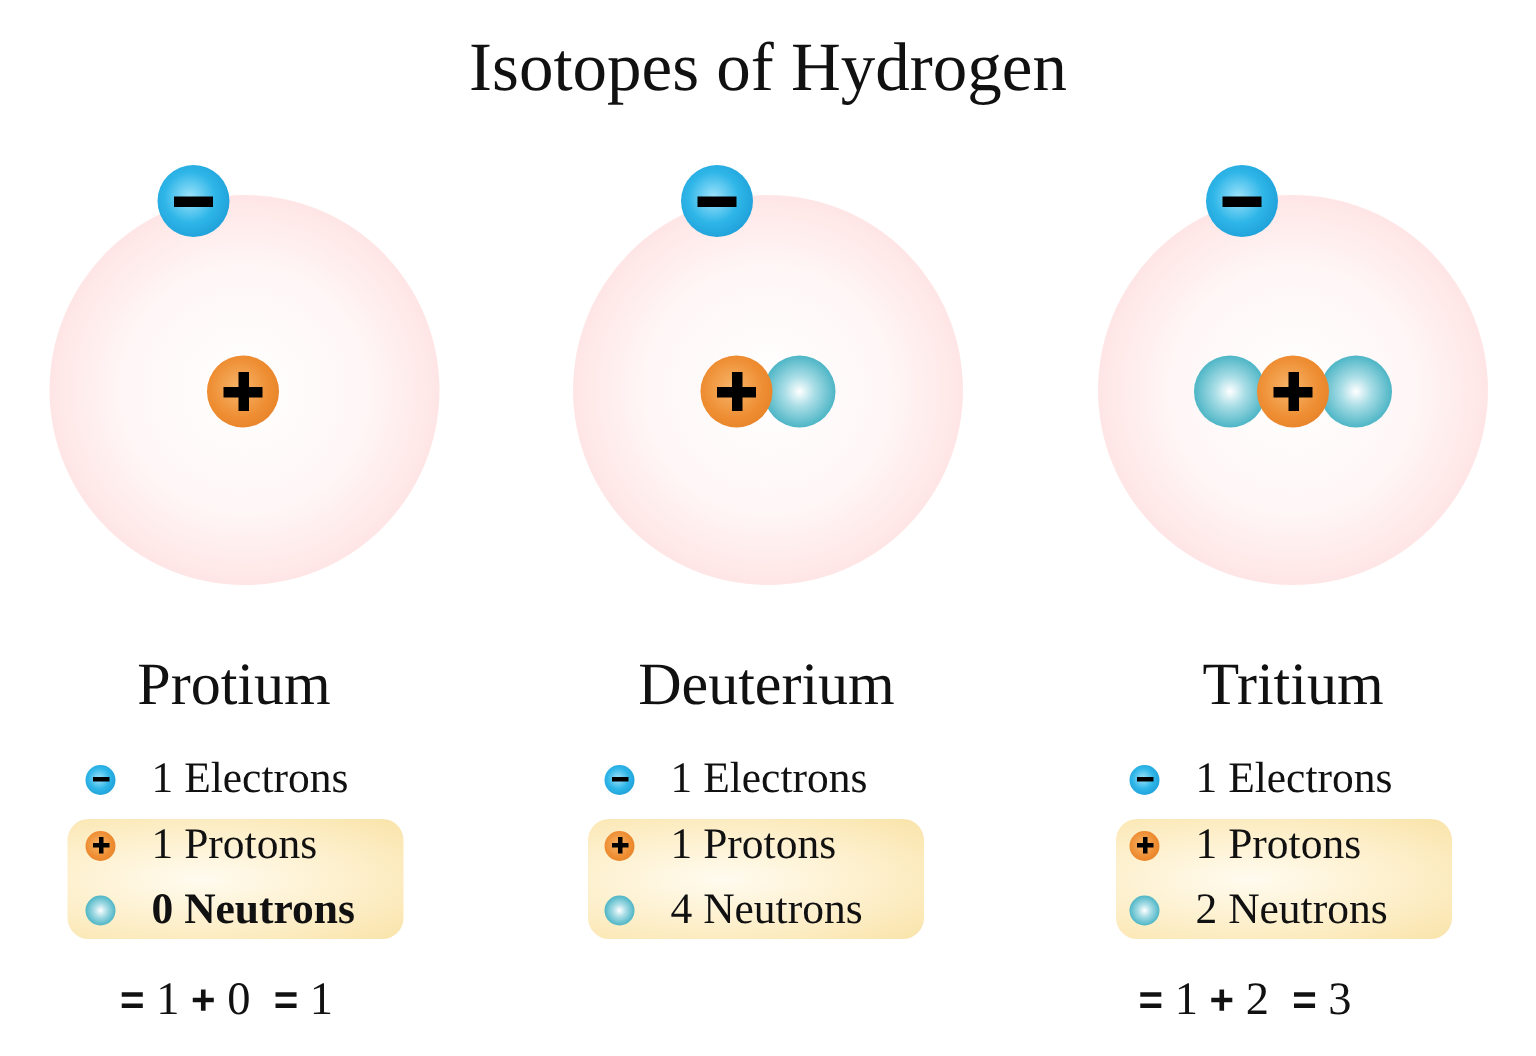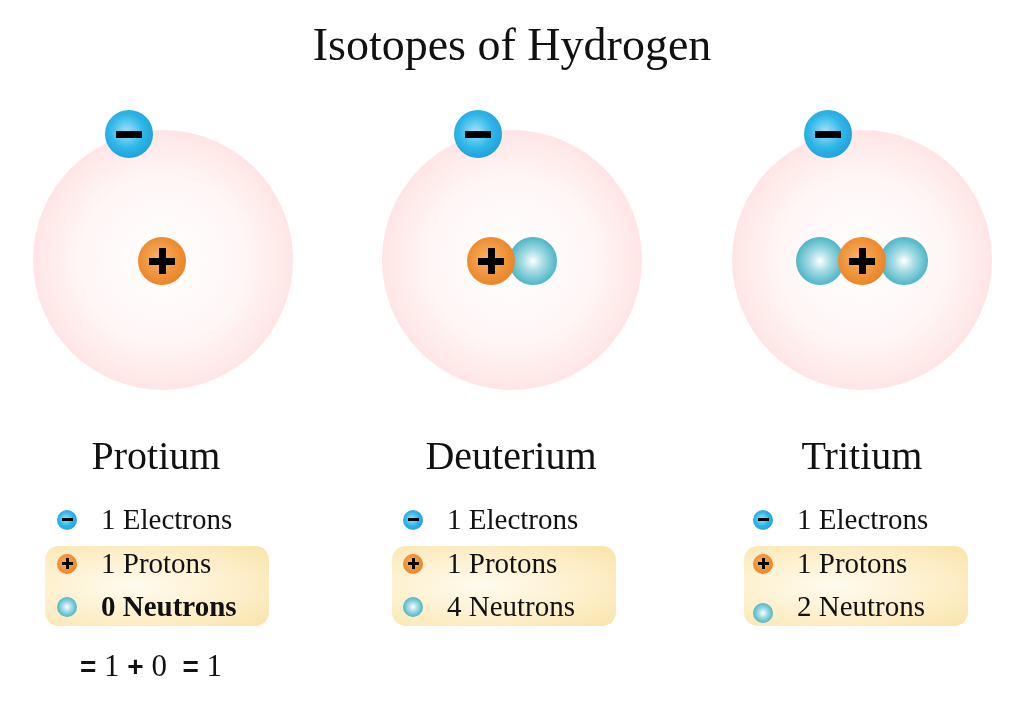--- a/index.html
+++ b/index.html
@@ -128,17 +128,25 @@
         <span class="bar"></span>
       </span>
     <span>1 Electrons</span>
   </div>
   <div class="row" style="left:58px; top:547px;">
     <span class="mini p">
         <span class="plus"></span>
       </span>
     <span>1 Protons</span>
   </div>
-  <div class="row" style="left:58px; top:590px;align-items:flex-end;">
+  <div class="row" style="left:58px; top:590px;">
     <span class="mini n"></span>
     <span>2 Neutrons</span>
+  </div>
+  <div class="eq" style="left:64px;">
+    <b>=</b>
+    <span>1</span>
+    <b>+</b>
+    <span>2</span>&nbsp;
+    <b>=</b>
+    <span>3</span>
   </div>
 </div>
 
 </body></html>

